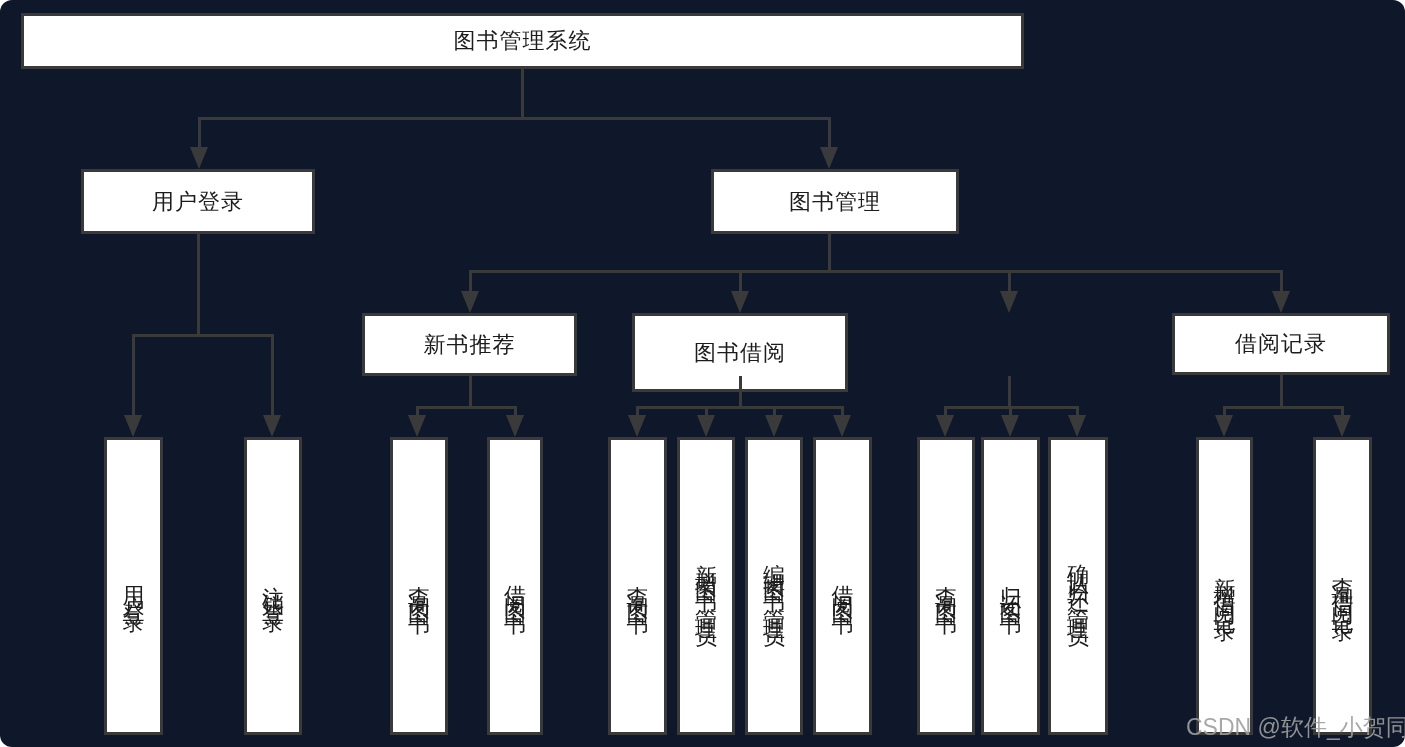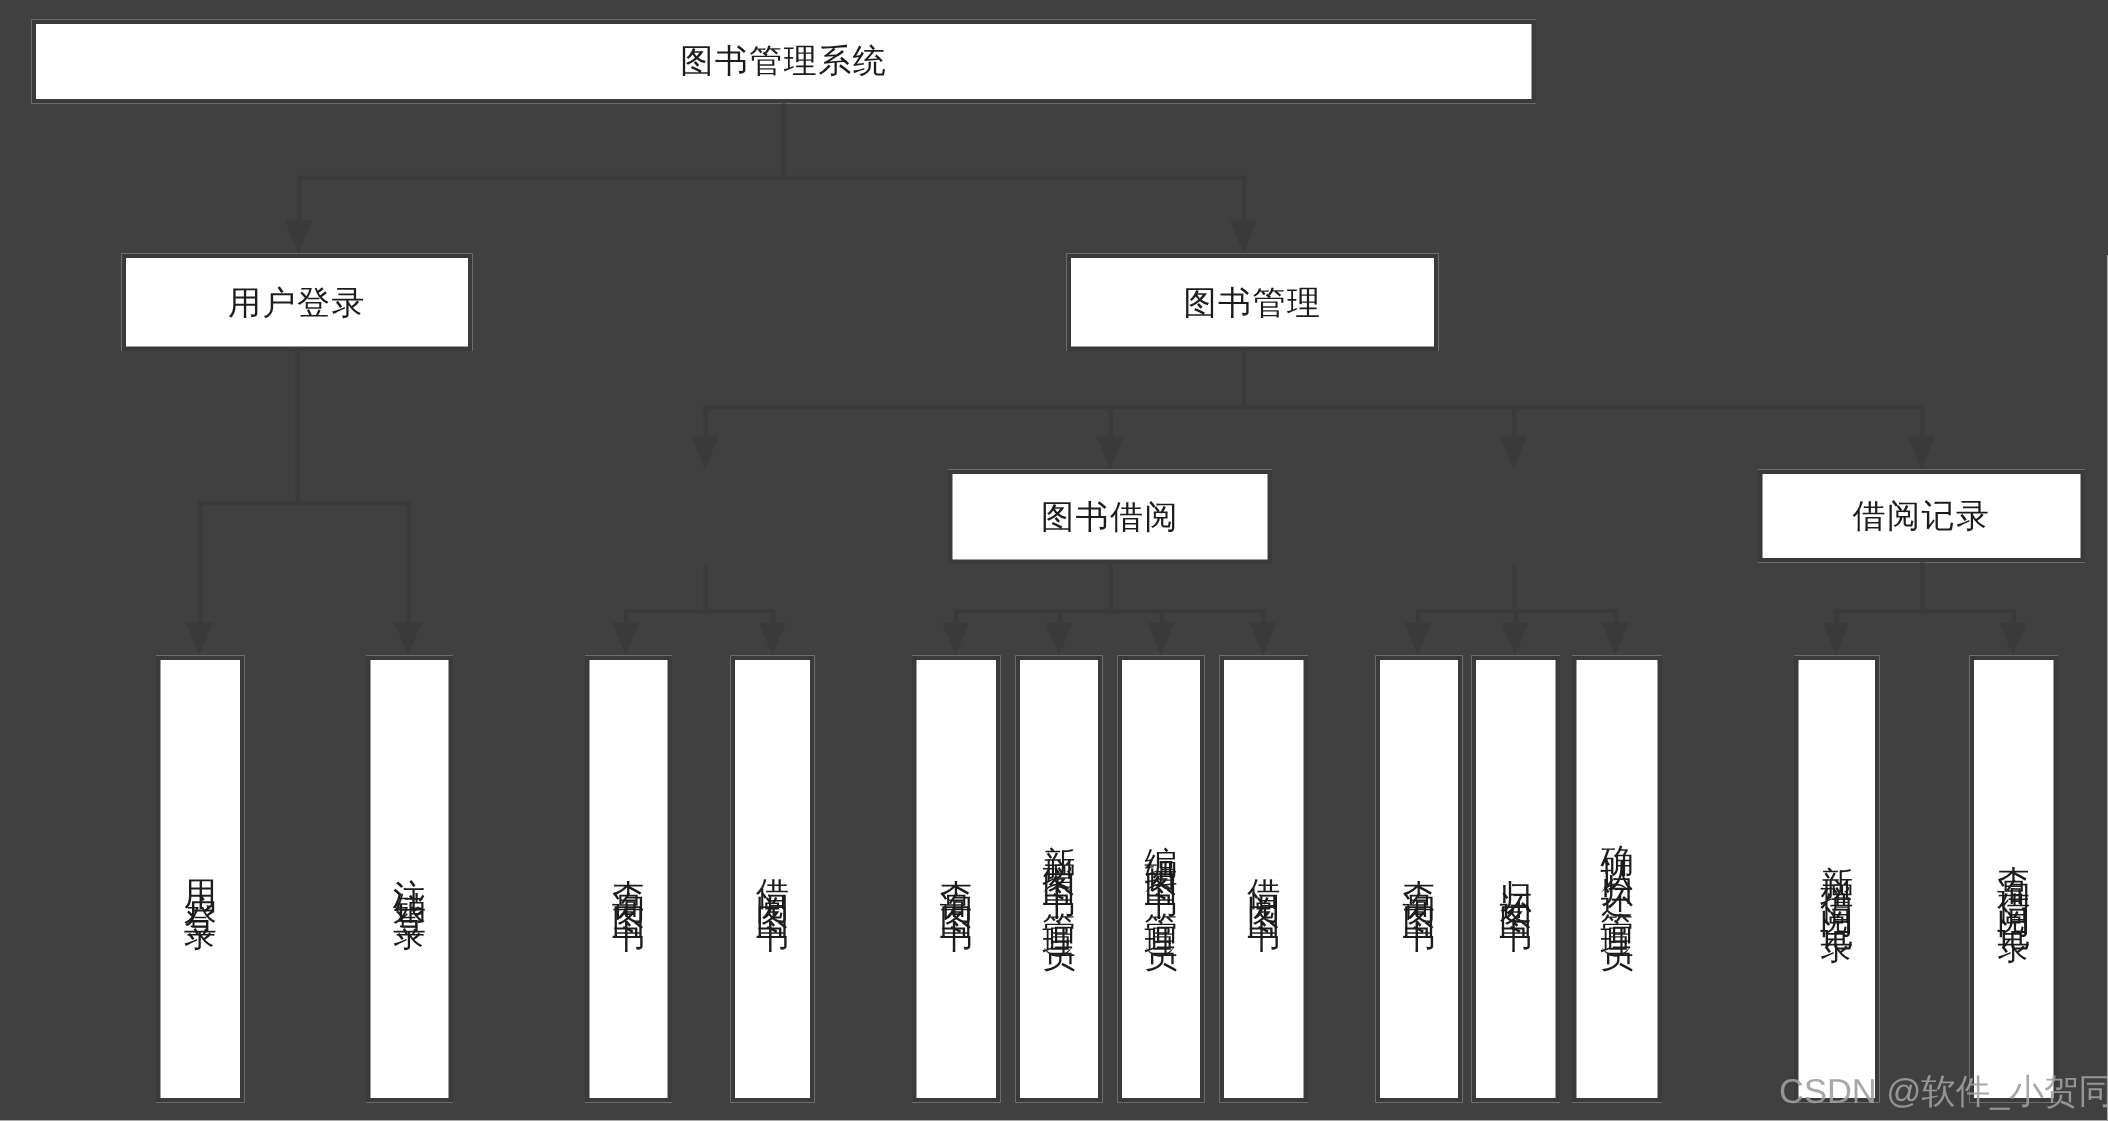--- a/index.html
+++ b/index.html
@@ -1,23 +1,24 @@
 <!DOCTYPE html>
 <html><head>
 <meta charset="utf-8">
 <style>
   html, body { margin: 0; padding: 0; background: #ffffff; }
   .canvas {
     position: relative;
     width: 1405px;
     height: 747px;
-    background: #404040;
+    background: #0f172a;
     overflow: hidden;
     font-family: "Liberation Sans", sans-serif;
     color: #1c1c1c;
+    border-radius: 12px;
   }
   .node {
     position: absolute;
     box-sizing: border-box;
     border: 3px solid #3a3a3a;
     background: #ffffff;
     display: flex;
     align-items: center;
     justify-content: center;
   }
@@ -58,21 +59,22 @@
 </head>
 <body>
 
 <div class="canvas">
 
   <div class="node hbox" style="left:21px; top:13px; width:1003px; height:56px;">图书管理系统</div>
 
   <div class="node hbox" style="left:81px; top:169px; width:234px; height:65px;">用户登录</div>
   <div class="node hbox" style="left:711px; top:169px; width:248px; height:65px;">图书管理</div>
 
-  <div class="node hbox" style="left:632px; top:313px; width:216px; height:63px;">图书借阅</div>
+  <div class="node hbox" style="left:362px; top:313px; width:215px; height:63px;">新书推荐</div>
+  <div class="node hbox" style="left:632px; top:313px; width:216px; height:79px;">图书借阅</div>
   <div class="node hbox" style="left:1172px; top:313px; width:218px; height:62px;">借阅记录</div>
 
   <div class="node vbox" style="left:104px; top:437px; width:59px; height:298px;">用户登录</div>
   <div class="node vbox" style="left:244px; top:437px; width:58px; height:298px;">注销登录</div>
 
   <div class="node vbox" style="left:390px; top:437px; width:58px; height:298px;">查询图书</div>
   <div class="node vbox" style="left:487px; top:437px; width:56px; height:298px;">借阅图书</div>
 
   <div class="node vbox" style="left:608px; top:437px; width:59px; height:298px;">查询图书</div>
   <div class="node vbox" style="left:677px; top:437px; width:58px; height:298px;">新增图书（管理员）</div>

